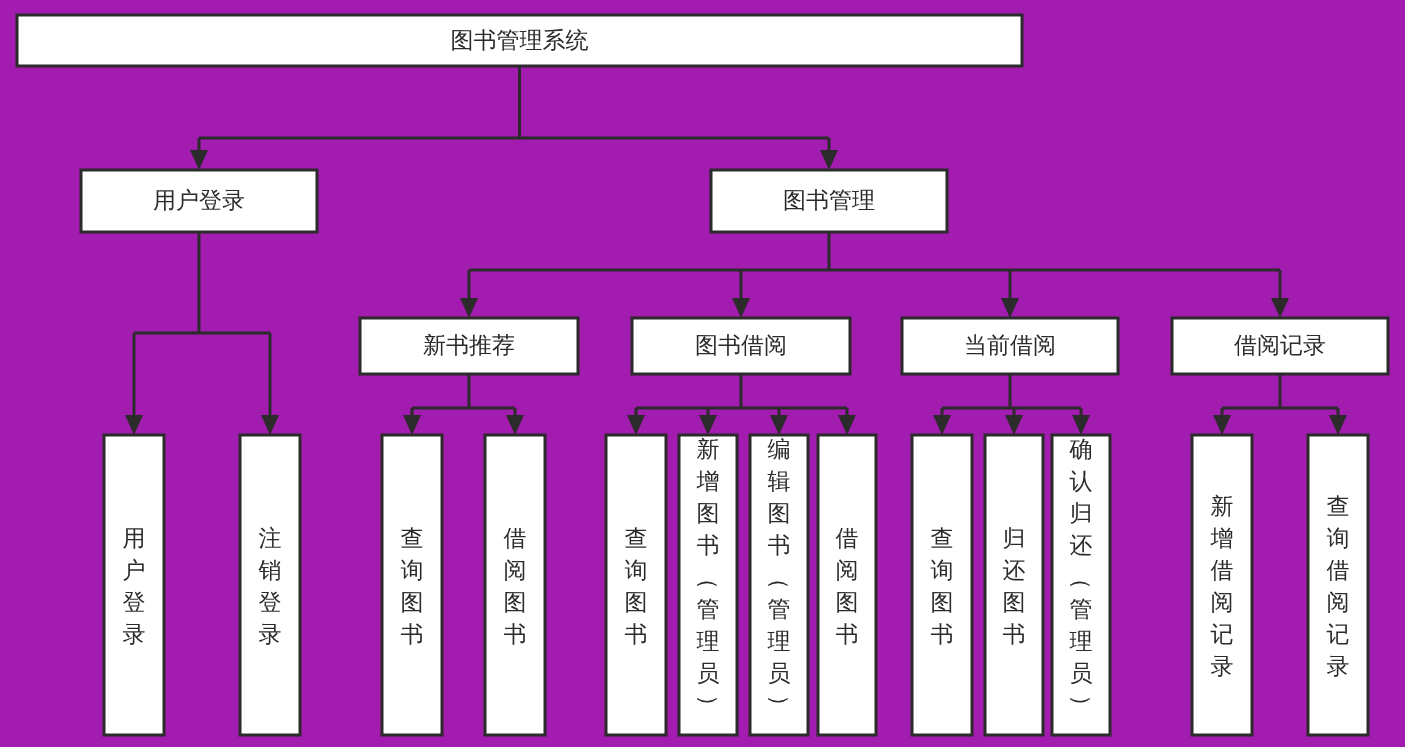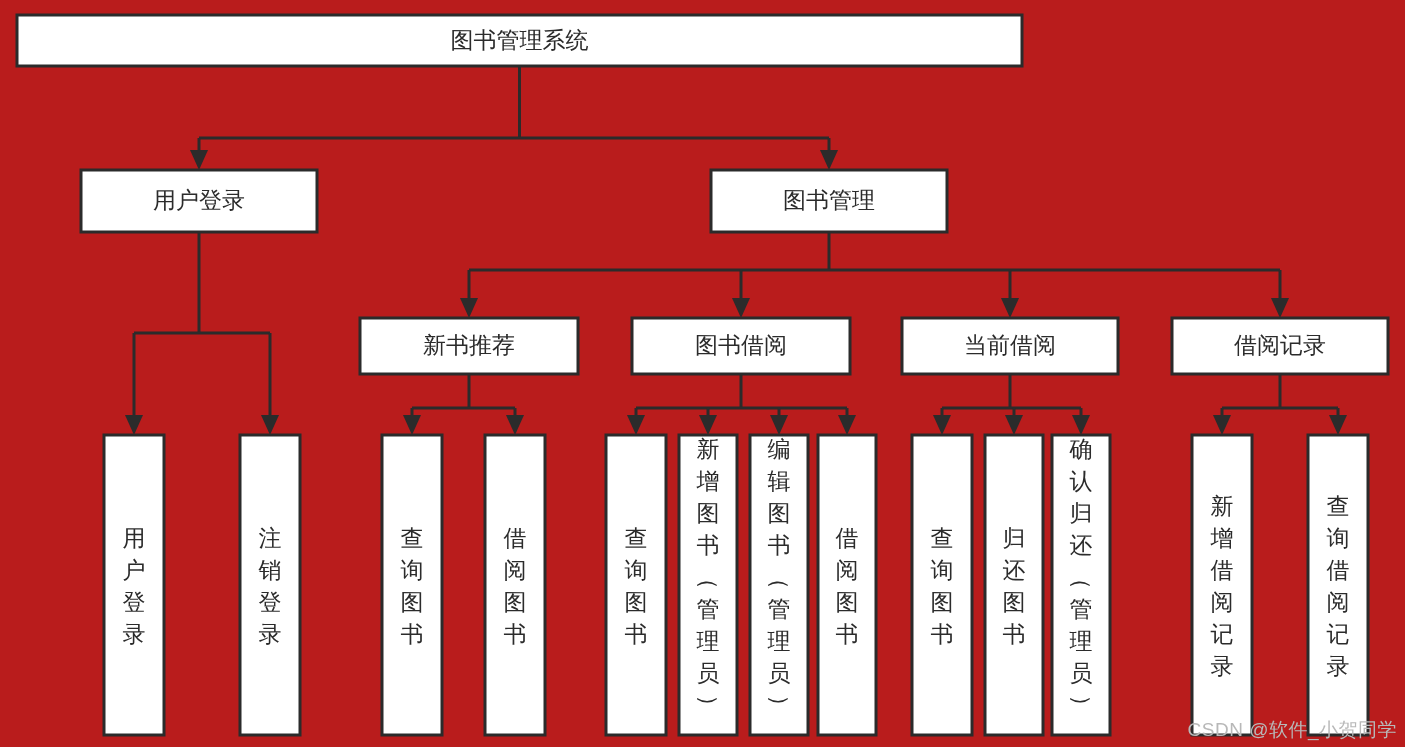--- a/index.html
+++ b/index.html
@@ -7,21 +7,21 @@
     padding: 0;
     background: #ffffff;
   }
   body {
     font-family: "Liberation Sans", "DejaVu Sans", sans-serif;
   }
   #stage {
     position: relative;
     width: 1405px;
     height: 747px;
-    background: #b91c1c;
+    background: #a21caf;
     overflow: hidden;
   }
   svg.diagram {
     position: absolute;
     left: 0;
     top: 0;
     width: 1405px;
     height: 747px;
   }
   .node-box {
@@ -256,14 +256,13 @@
           <rect x="1308" y="435" width="60" height="300" class="node-box"></rect>
           <text x="1338" y="513.96" class="leaf-label">查</text>
           <text x="1338" y="545.96" class="leaf-label">询</text>
           <text x="1338" y="577.96" class="leaf-label">借</text>
           <text x="1338" y="609.96" class="leaf-label">阅</text>
           <text x="1338" y="641.96" class="leaf-label">记</text>
           <text x="1338" y="673.96" class="leaf-label">录</text>
         </g>
       </g>
   </svg>
-  <div class="watermark">CSDN @软件_小贺同学</div>
 </div>
 
 </body></html>

